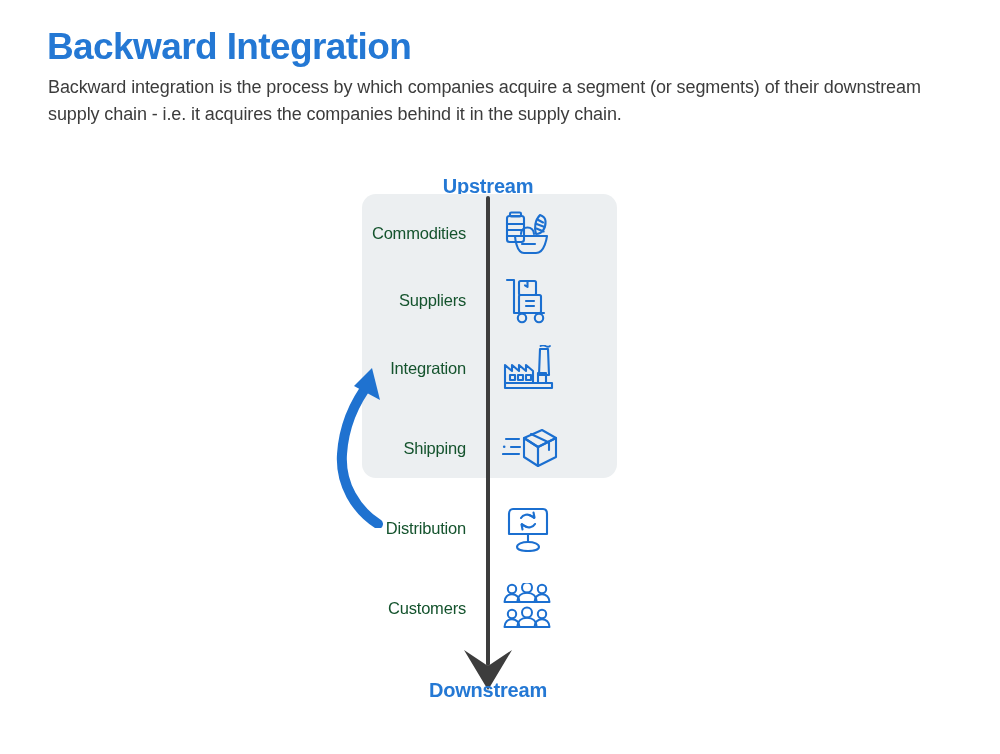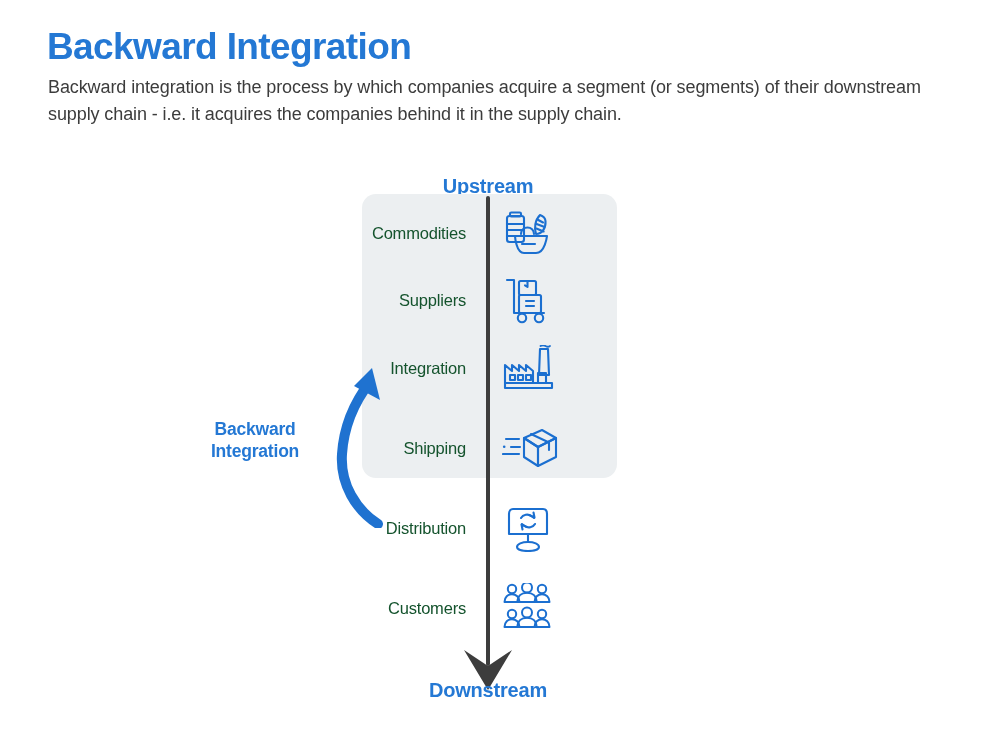--- a/index.html
+++ b/index.html
@@ -190,24 +190,20 @@
           <path d="M2.5 19 C2.5 14 6 11.2 10 11.2 C14 11.2 17.5 14 17.5 19 Z"></path>
           <circle cx="40" cy="6" r="4.2"></circle>
           <path d="M32.5 19 C32.5 14 36 11.2 40 11.2 C44 11.2 47.5 14 47.5 19 Z"></path>
           <circle cx="25" cy="4.5" r="5"></circle>
           <path d="M15.5 19 C15.5 12.8 19.8 9.8 25 9.8 C30.2 9.8 34.5 12.8 34.5 19 Z"></path>
         </g>
       </svg>
     </div>
   </div>
 
-  <div class="bi-label">
-    <div>Backward</div>
-    <div>Integration</div>
-  </div>
 
   <svg class="bi-arrow" viewBox="0 0 70 170">
     <path d="M52 166 C30 152 14 126 16 96 C18 66 30 42 44 24" fill="none" stroke="#1f72d0" stroke-width="10" stroke-linecap="round"></path>
     <path d="M46 10 L54 42 L28 28 Z" fill="#1f72d0"></path>
   </svg>
 
   <div class="stream-label" id="downstream-label">Downstream</div>
 
 </div>
 

